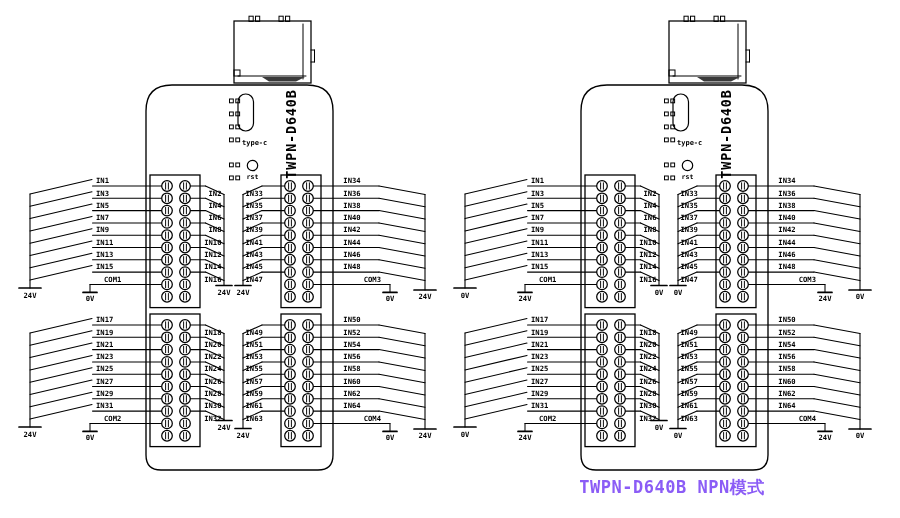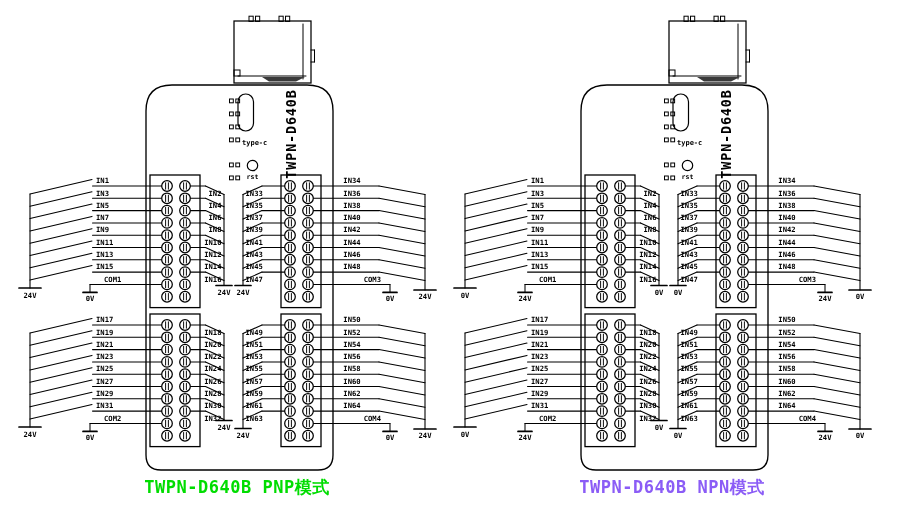--- a/index.html
+++ b/index.html
@@ -1030,15 +1030,14 @@
       <circle cx="620" cy="435.7" r="5.3" fill="#ffffff" stroke="#000000" stroke-width="1.25"></circle>
       <line x1="618.6" y1="432.5" x2="618.6" y2="438.9" stroke="#000000" stroke-width="0.95" stroke-linecap="round"></line>
       <line x1="621.4" y1="432.5" x2="621.4" y2="438.9" stroke="#000000" stroke-width="0.95" stroke-linecap="round"></line>
       <circle cx="725" cy="435.7" r="5.3" fill="#ffffff" stroke="#000000" stroke-width="1.25"></circle>
       <line x1="723.6" y1="432.5" x2="723.6" y2="438.9" stroke="#000000" stroke-width="0.95" stroke-linecap="round"></line>
       <line x1="726.4" y1="432.5" x2="726.4" y2="438.9" stroke="#000000" stroke-width="0.95" stroke-linecap="round"></line>
       <circle cx="743" cy="435.7" r="5.3" fill="#ffffff" stroke="#000000" stroke-width="1.25"></circle>
       <line x1="741.6" y1="432.5" x2="741.6" y2="438.9" stroke="#000000" stroke-width="0.95" stroke-linecap="round"></line>
       <line x1="744.4" y1="432.5" x2="744.4" y2="438.9" stroke="#000000" stroke-width="0.95" stroke-linecap="round"></line>
     </svg>
-  <div class="caption" id="cap-pnp" style="color: rgb(0, 221, 0);">TWPN-D640B PNP模式</div>
   <div class="caption" id="cap-npn" style="color: #8b5cf6;">TWPN-D640B NPN模式</div>
 </div>
 
 </body></html>

